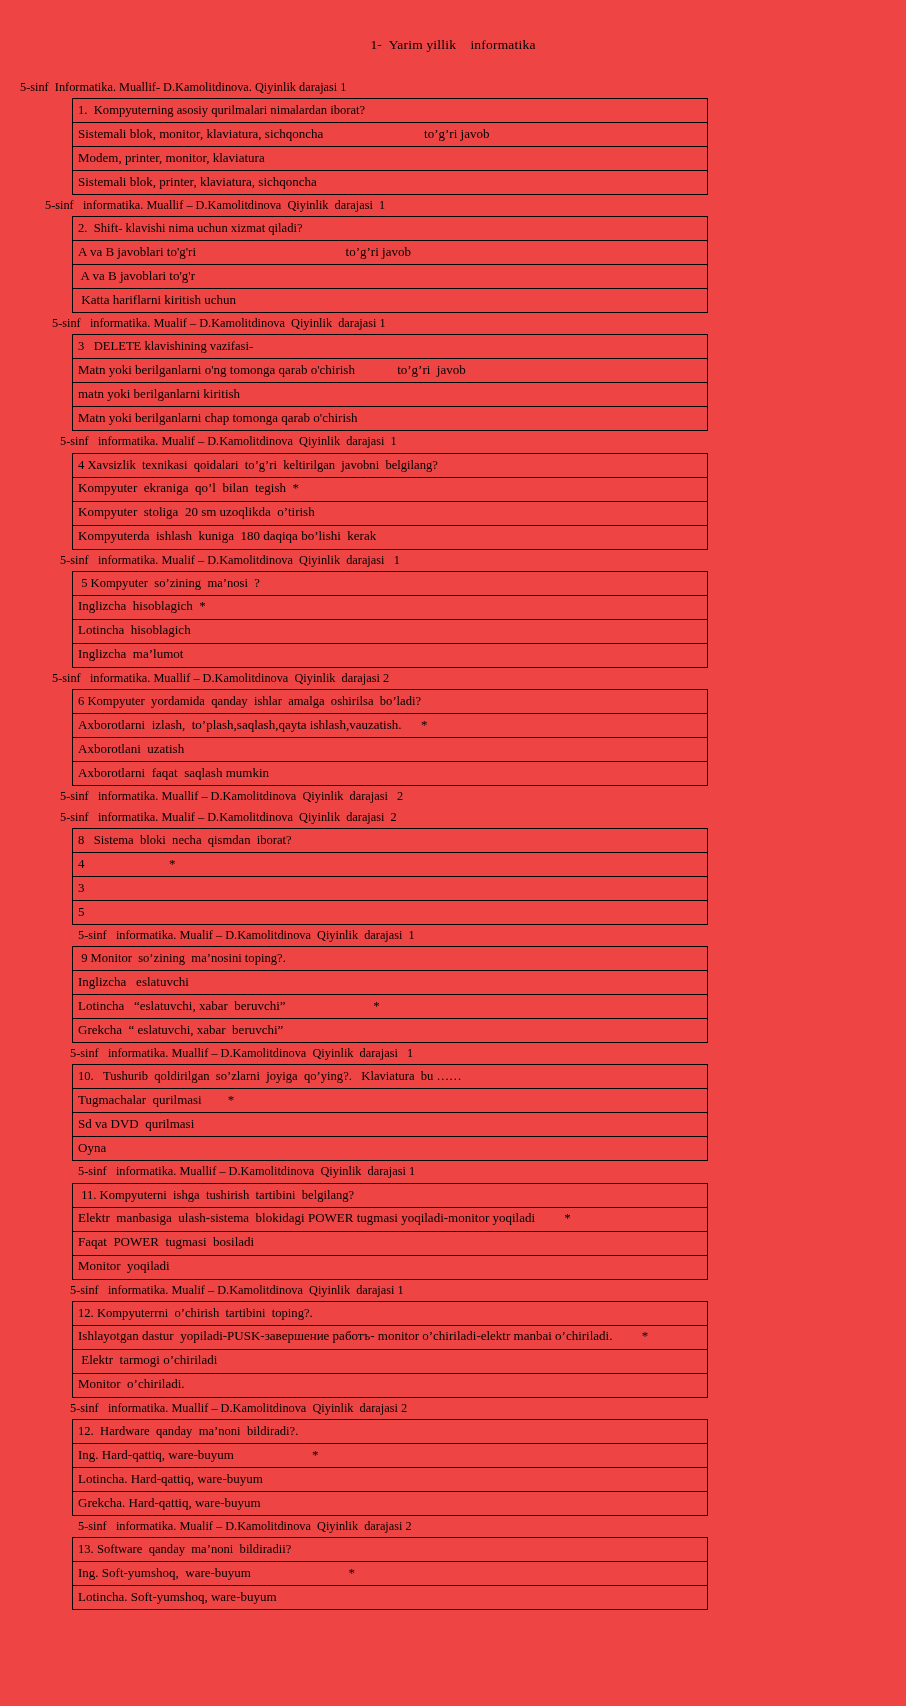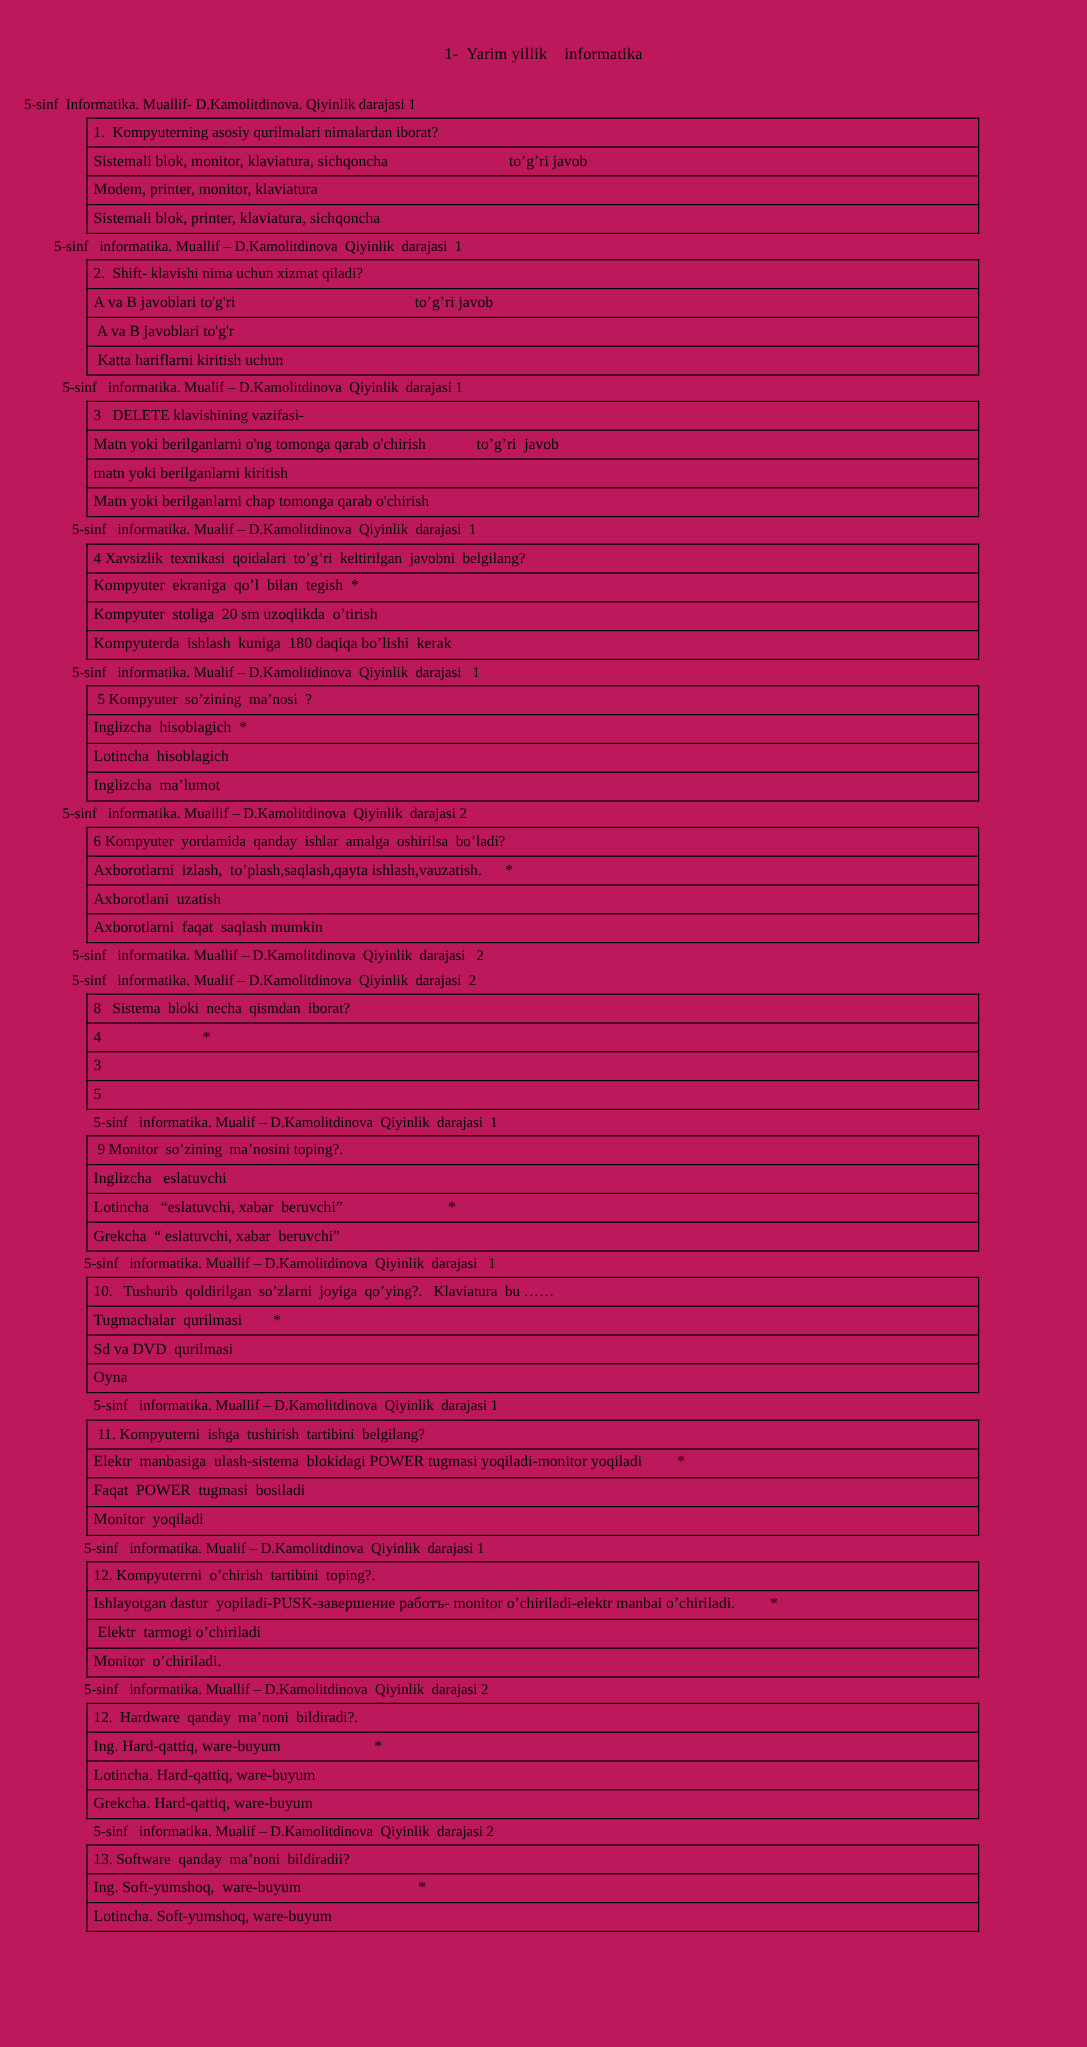--- a/index.html
+++ b/index.html
@@ -9,21 +9,21 @@
     background:#ffffff;
     font-family:"Liberation Serif","DejaVu Serif",serif;
     color:#000000;
     -webkit-font-smoothing:none;
   }
   .page{
     position:relative;
     width:906px;
     height:1706px;
     overflow:hidden;
-    background:#be185d;
+    background:#ef4444;
     box-sizing:border-box;
   }
   .doc-title{
     text-align:center;
     font-size:13.5px;
     letter-spacing:0.2px;
     padding-top:37px;
     white-space:pre;
   }
   .blocks{
@@ -32,21 +32,21 @@
   .block{
     margin:0;
   }
   .caption{
     font-size:12.3px;
     white-space:pre;
     padding:3px 0 4px 0;
     line-height:1.15;
   }
   .qtable{
-    width:744px;
+    width:636px;
     margin-left:72px;
     border-collapse:collapse;
     table-layout:fixed;
   }
   .qtable td{
     border:1px solid #000;
     height:20px;
     padding:1px 0 2px 5px;
     font-size:13px;
     line-height:1.12;

